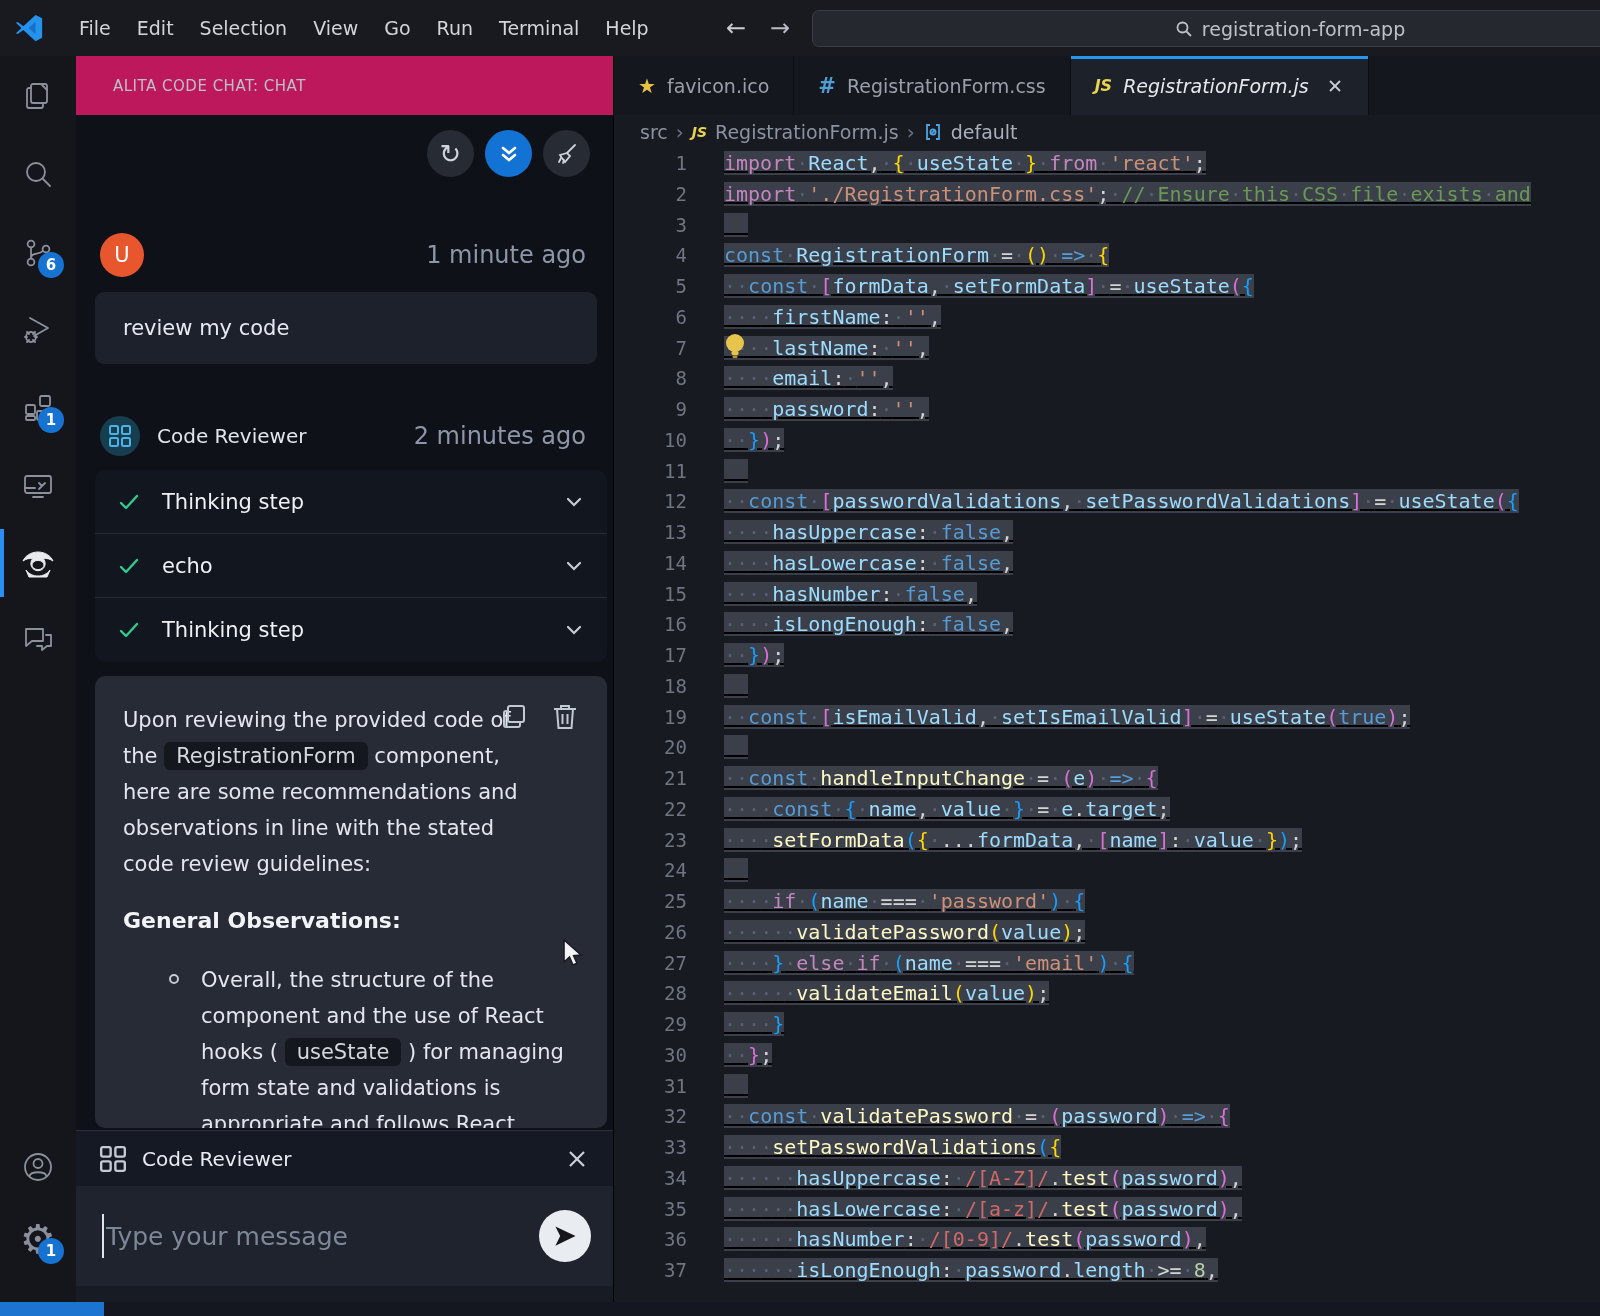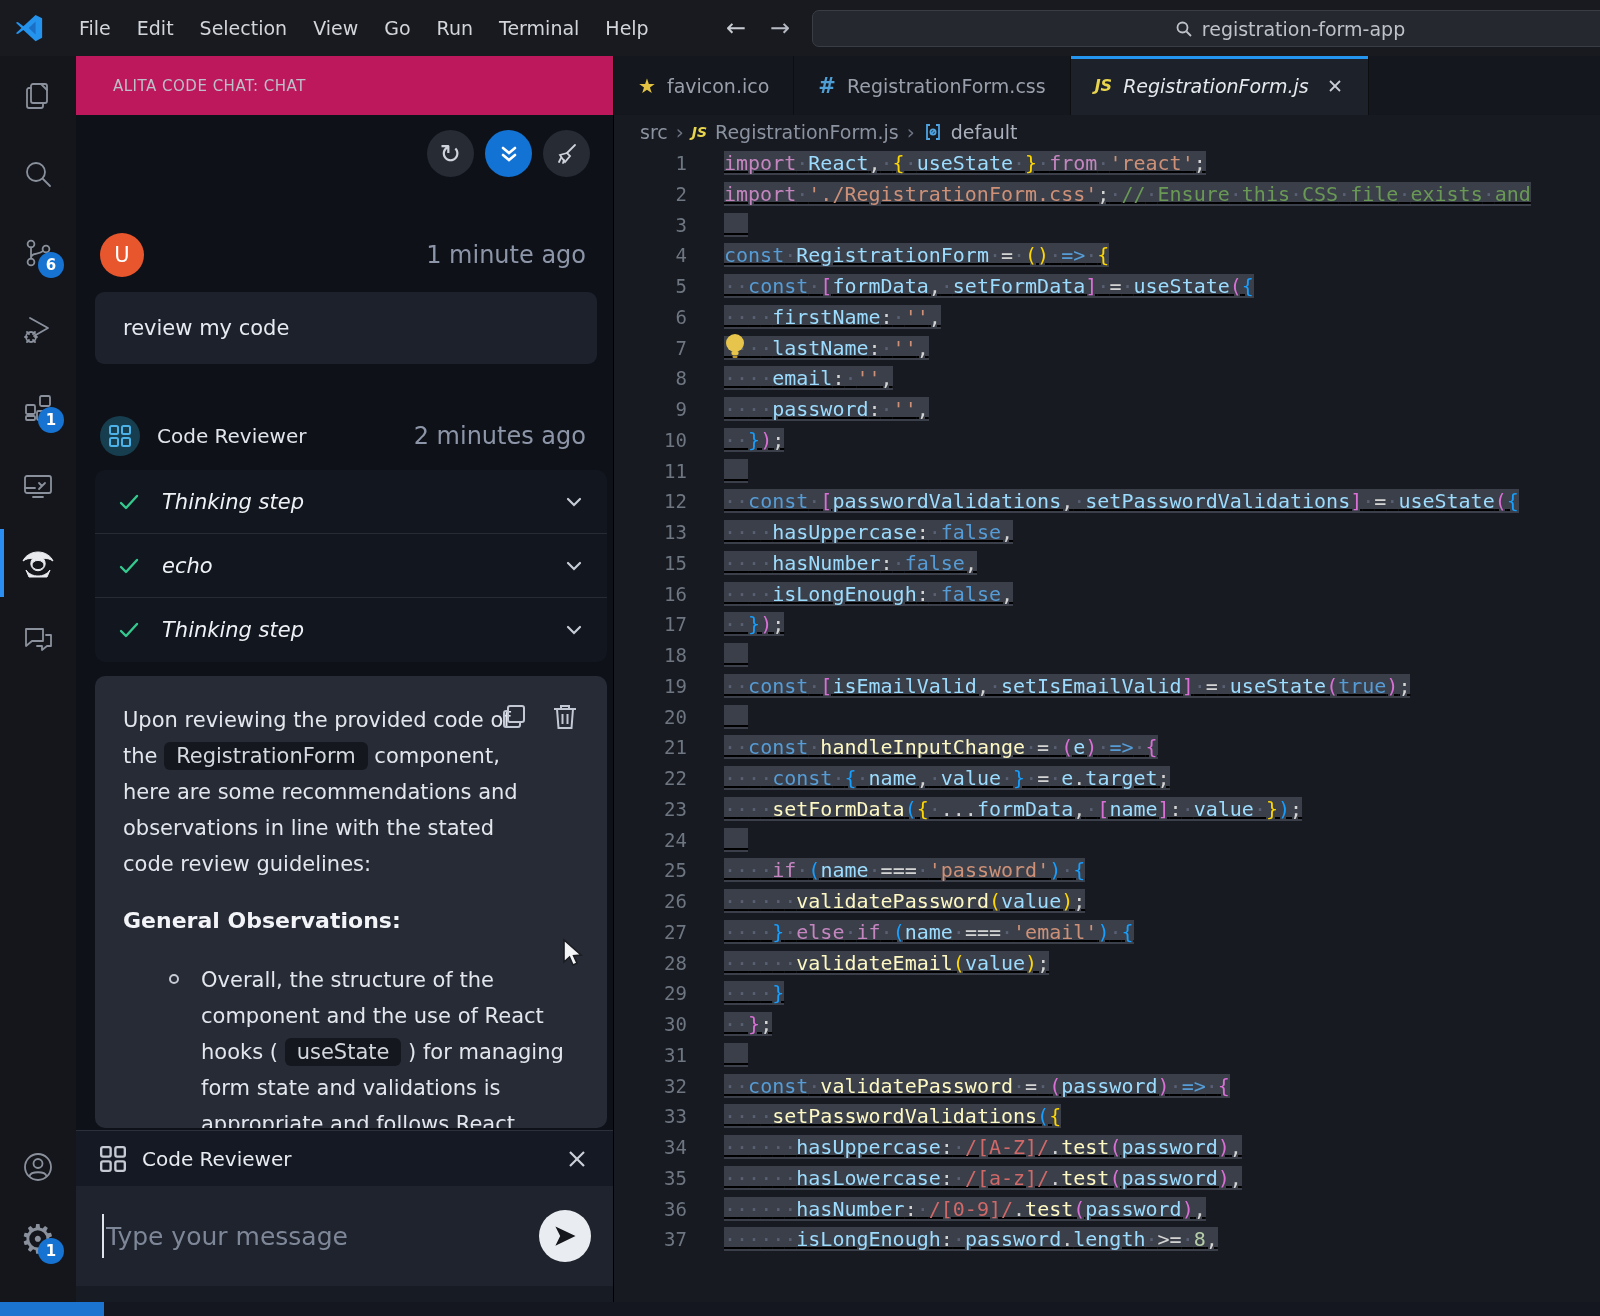--- a/index.html
+++ b/index.html
@@ -46,21 +46,21 @@
   .avatar-u{ width:44px; height:44px; border-radius:50%; background:#e8562d; color:#fff; font-size:21px;
              display:flex; align-items:center; justify-content:center; }
   .timestamp{ margin-left:auto; color:#8d96a8; font-size:24px; }
   .bubble-user{ position:absolute; left:19px; top:236px; width:502px; height:72px; background:#1c212b;
                 border-radius:9px; display:flex; align-items:center; padding-left:28px;
                 color:#e7eaf0; font-size:21px; }
   .meta-reviewer{ top:360px; }
   .avatar-cr{ width:40px; height:40px; border-radius:50%; background:#163e4e; display:flex;
               align-items:center; justify-content:center; }
   .cr-name{ margin-left:17px; color:#e2e6ec; font-size:20px; }
-  .steps{ position:absolute; left:19px; top:414px; width:512px; background:#12161f; border-radius:10px;font-style:italic; }
+  .steps{ position:absolute; left:19px; top:414px; width:512px; background:#12161f; border-radius:10px; }
   .step-row{ height:64px; display:flex; align-items:center; padding:0 22px; border-bottom:1px solid #262b35; }
   .step-row:last-child{ border-bottom:none; }
   .step-label{ margin-left:21px; color:#eef1f5; font-size:21px; }
   .step-chev{ margin-left:auto; }
   .bubble-resp{ position:absolute; left:19px; top:620px; width:512px; height:452px; background:#262b36;
                 border-radius:10px; overflow:hidden; padding:26px 28px 0 28px; color:#e3e6ec;
                 font-size:21px; line-height:36px; }
   .resp-icons{ position:absolute; top:26px; right:28px; display:flex; gap:22px; color:#c3c9d4; }
   .pill{ background:#14171e; border-radius:6px; padding:2px 12px; color:#d3d7de; white-space:nowrap; }
   .resp-heading{ font-weight:bold; font-size:22px; color:#f2f4f8; margin-top:24px; line-height:30px; }
@@ -423,20 +423,24 @@
           </div>
           <div class="code-line">
             <div class="gutter">12</div>
             <div class="lc"><span class="sel"><span class="tk-pn"><span class="ws-dot">·</span><span class="ws-dot">·</span></span><span class="tk-kb">const</span><span class="tk-pn"><span class="ws-dot">·</span></span><span class="tk-b2">[</span><span class="tk-id">passwordValidations</span><span class="tk-pn">,<span class="ws-dot">·</span></span><span class="tk-id">setPasswordValidations</span><span class="tk-b2">]</span><span class="tk-pn"><span class="ws-dot">·</span>=<span class="ws-dot">·</span></span><span class="tk-id">useState</span><span class="tk-b2">(</span><span class="tk-b3">{</span></span></div>
           </div>
           <div class="code-line">
             <div class="gutter">13</div>
             <div class="lc"><span class="sel"><span class="tk-pn"><span class="ws-dot">·</span><span class="ws-dot">·</span><span class="ws-dot">·</span><span class="ws-dot">·</span></span><span class="tk-id">hasUppercase</span><span class="tk-pn">:<span class="ws-dot">·</span></span><span class="tk-kb">false</span><span class="tk-pn">,</span></span></div>
           </div>
           <div class="code-line">
+            <div class="gutter">14</div>
+            <div class="lc"><span class="sel"><span class="tk-pn"><span class="ws-dot">·</span><span class="ws-dot">·</span><span class="ws-dot">·</span><span class="ws-dot">·</span></span><span class="tk-id">hasLowercase</span><span class="tk-pn">:<span class="ws-dot">·</span></span><span class="tk-kb">false</span><span class="tk-pn">,</span></span></div>
+          </div>
+          <div class="code-line">
             <div class="gutter">15</div>
             <div class="lc"><span class="sel"><span class="tk-pn"><span class="ws-dot">·</span><span class="ws-dot">·</span><span class="ws-dot">·</span><span class="ws-dot">·</span></span><span class="tk-id">hasNumber</span><span class="tk-pn">:<span class="ws-dot">·</span></span><span class="tk-kb">false</span><span class="tk-pn">,</span></span></div>
           </div>
           <div class="code-line">
             <div class="gutter">16</div>
             <div class="lc"><span class="sel"><span class="tk-pn"><span class="ws-dot">·</span><span class="ws-dot">·</span><span class="ws-dot">·</span><span class="ws-dot">·</span></span><span class="tk-id">isLongEnough</span><span class="tk-pn">:<span class="ws-dot">·</span></span><span class="tk-kb">false</span><span class="tk-pn">,</span></span></div>
           </div>
           <div class="code-line">
             <div class="gutter">17</div>
             <div class="lc"><span class="sel"><span class="tk-pn"><span class="ws-dot">·</span><span class="ws-dot">·</span></span><span class="tk-b3">}</span><span class="tk-b2">)</span><span class="tk-pn">;</span></span></div>

